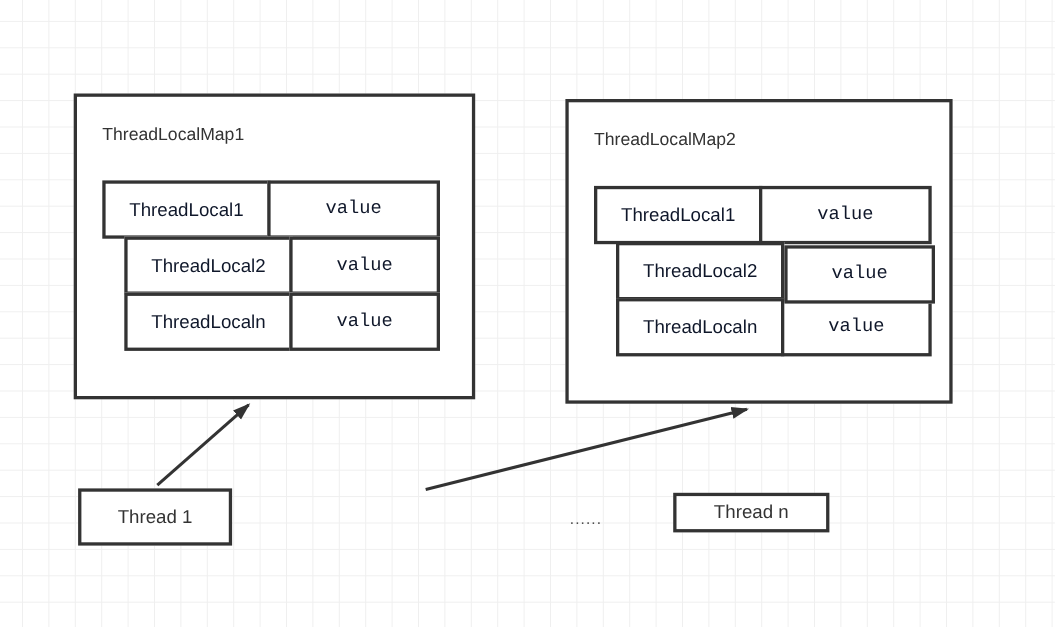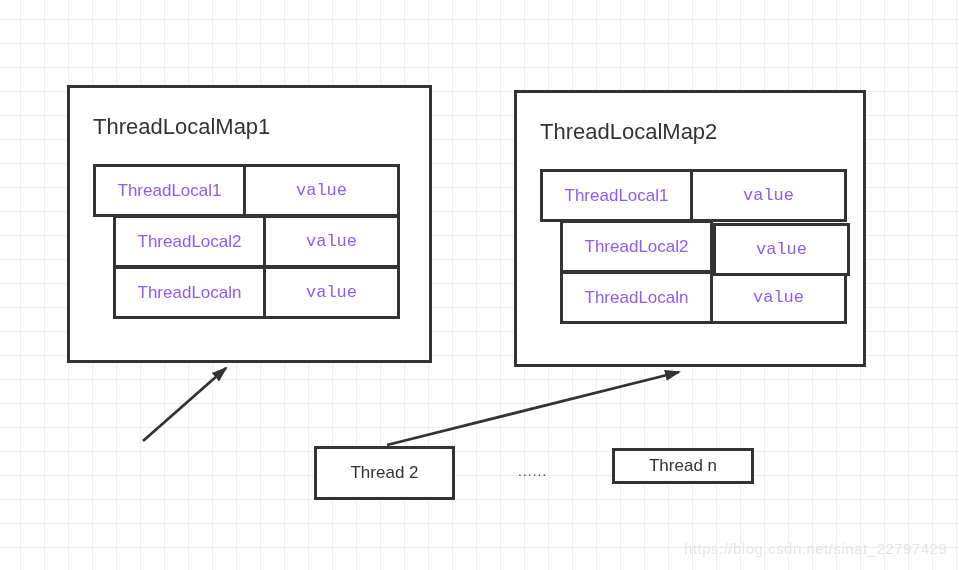--- a/index.html
+++ b/index.html
@@ -24,40 +24,40 @@
     position: absolute;
     background: #ffffff;
     border: 3px solid #333333;
   }
   #map1 { left: 67px; top: 85px;  width: 365px; height: 278px; }
   #map2 { left: 514px; top: 90px; width: 352px; height: 277px; }
   .map-title {
     position: absolute;
     left: 23px;
     top: 26px;
-    font-size: 22px;
+    font-size: 16px;
     color: #333333;
     white-space: nowrap;
   }
   .kv-table {
     position: absolute;
     left: 23px;
     top: 76px;
     width: 307px;
   }
   .kv-row { display: flex; height: 53px; }
   .kv-row + .kv-row { margin-top: -2px; padding-left: 20px; }
   .cell {
     border: 3px solid #333333;
     background: #ffffff;
     display: flex;
     align-items: center;
     justify-content: center;
     font-size: 17px;
-    color: #8b5cf6;
+    color: #0f172a;
   }
   .cell-key { width: 153px; }
   .cell-val { flex: 1; margin-left: -3px; font-family: Liberation Mono, monospace; }
   .cell-quirk { transform: translate(3px, 3px); }
   .thread-box {
     position: absolute;
     background: #ffffff;
     border: 3px solid #333333;
     display: flex;
     align-items: center;
@@ -127,34 +127,33 @@
         <div class="cell cell-key">ThreadLocal2</div>
         <div class="cell cell-val cell-quirk">value</div>
       </div>
       <div class="kv-row">
         <div class="cell cell-key">ThreadLocaln</div>
         <div class="cell cell-val">value</div>
       </div>
     </div>
   </div>
 
-  <div class="thread-box" id="thread2">
-    <span>Thread 2</span>
+  <div class="thread-box" id="thread1">
+    <span>Thread 1</span>
   </div>
   <div class="thread-box" id="threadn">
     <span>Thread n</span>
   </div>
 
   <div class="ellipsis">......</div>
 
   <svg class="arrows" viewBox="0 0 959 570" xmlns="http://www.w3.org/2000/svg">
     <defs>
       <marker id="ah" markerUnits="userSpaceOnUse" markerWidth="17" markerHeight="13" refX="14" refY="6.5" orient="auto">
         <path d="M0,1 L16,6.5 L0,12 z" fill="#333333"></path>
       </marker>
     </defs>
     <line x1="143" y1="441" x2="226" y2="368" stroke="#333333" stroke-width="2.8" marker-end="url(#ah)"></line>
     <line x1="387" y1="445" x2="679" y2="372" stroke="#333333" stroke-width="2.8" marker-end="url(#ah)"></line>
   </svg>
 
-  <div class="watermark">https://blog.csdn.net/sinat_22797429</div>
 
 </div>
 
 </body></html>

